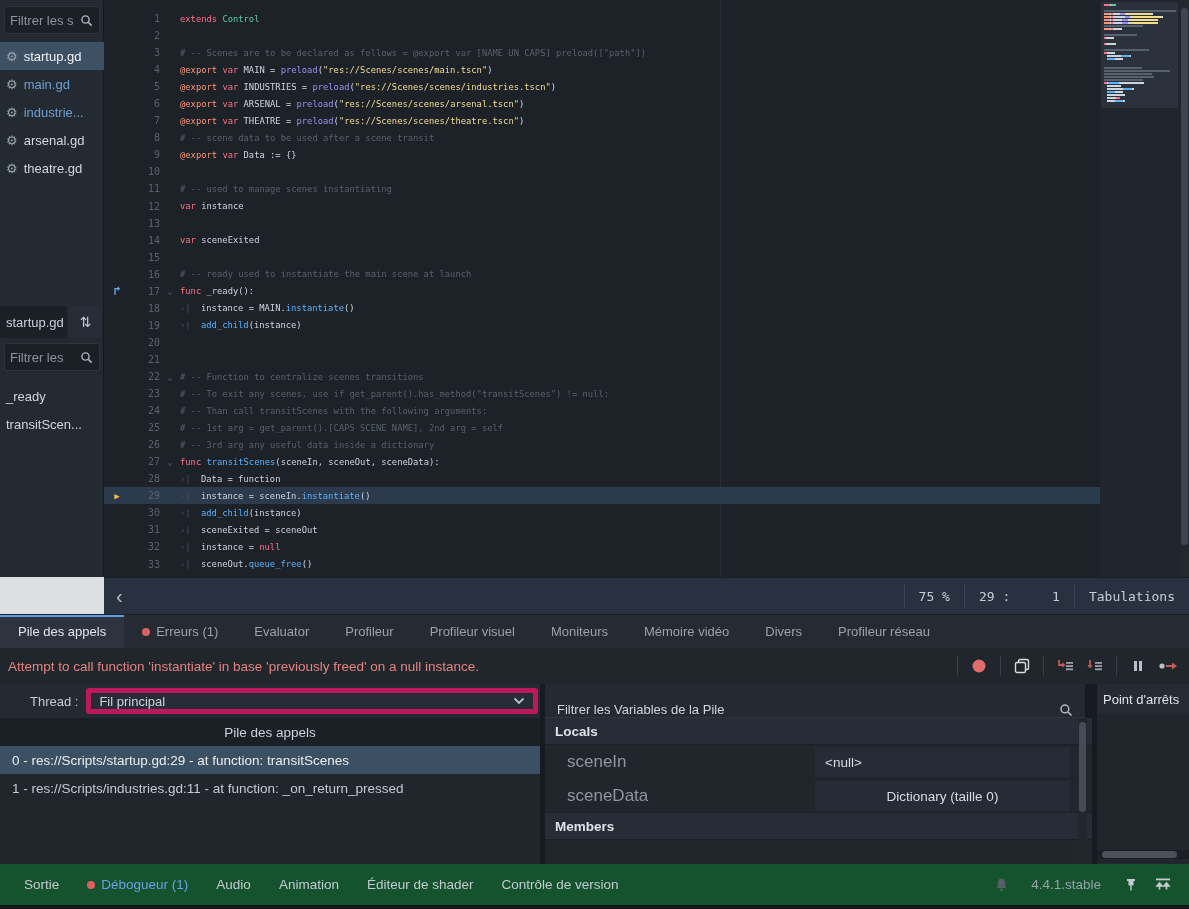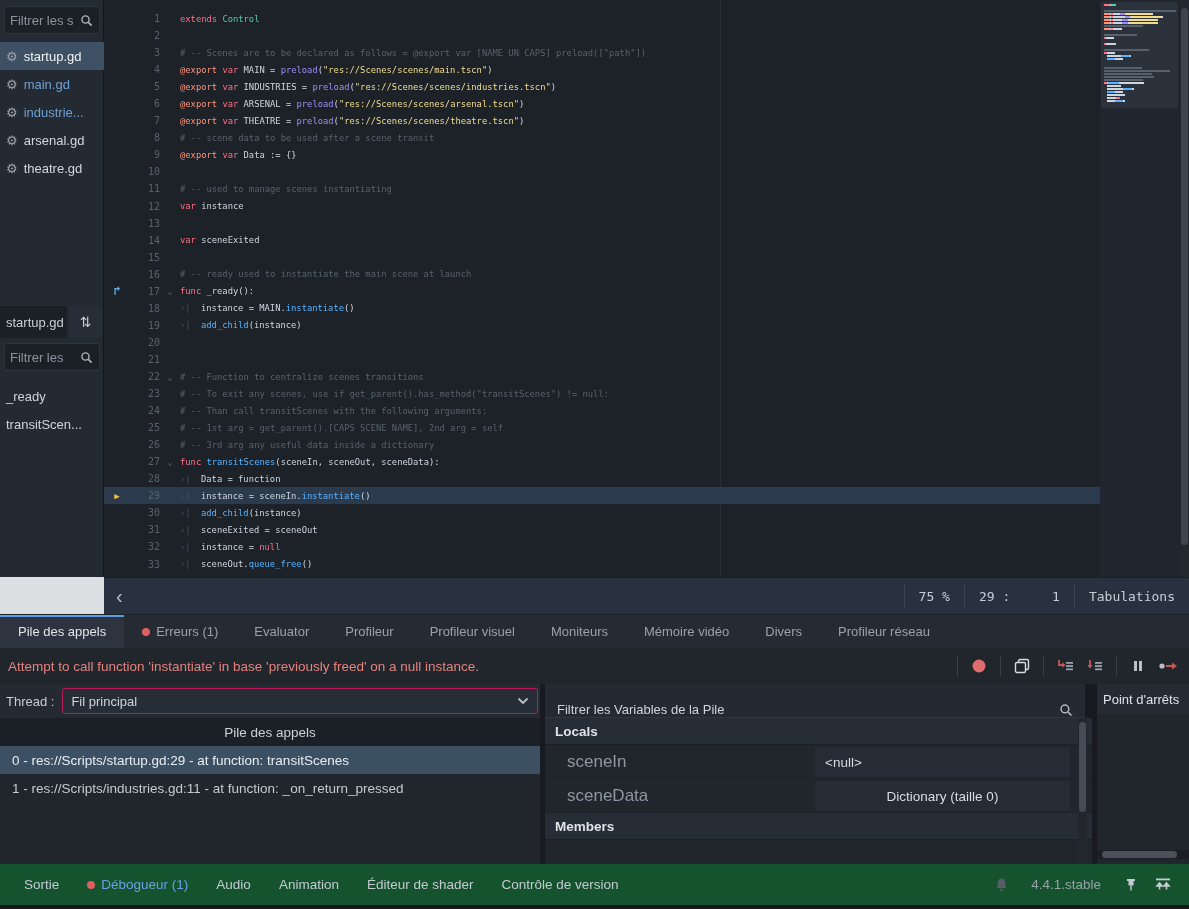--- a/index.html
+++ b/index.html
@@ -59,22 +59,22 @@
   .rdot { width:8px; height:8px; border-radius:50%; background:#dd5f5f; margin-right:6px; flex:0 0 8px; }
 
   
   #error-bar { left:0; top:648px; width:1189px; height:36px; background:#21262d; display:flex; align-items:center; font-size:13.5px; }
   #error-msg { color:#e4827e; padding-left:8px; flex:1; white-space:nowrap; overflow:hidden; }
   .tb-sep { width:1px; height:20px; background:#3a4049; margin:0 6px; }
   .tb-ic { width:30px; height:24px; display:flex; align-items:center; justify-content:center; }
 
   
   #thread-row { left:0; top:684px; width:540px; height:34px; background:#252a32; display:flex; align-items:center; font-size:13px; }
-  #thread-label { color:#c6ccd2; padding:0 8px 0 6px; white-space:nowrap; }
-  #thread-select { flex:1; height:26px; margin-right:2px; background:#262d37; border:1px solid #be185d; border-radius:3px; display:flex; align-items:center; padding:0 8px; color:#cfd5db; }
+  #thread-label { color:#c6ccd2; padding:0 8px 0 6px; white-space:nowrap;margin-left:24px; }
+  #thread-select { flex:1; height:26px; margin-right:2px; background:#262d37; border:5px solid #be185d; border-radius:3px; display:flex; align-items:center; padding:0 8px; color:#cfd5db; }
   #thread-select .sp { flex:1; }
   #vars-filter { left:545px; top:684px; width:540px; height:34px; background:#252a32; border-bottom:1px solid #30363e; display:flex; align-items:flex-end; padding:0 12px; font-size:13px; color:#cfd5db; }
   #vars-filter .sp { flex:1; }
 
   
   #stack-panel { left:0; top:718px; width:540px; height:146px; background:#21262d; overflow:hidden; }
   #stack-title { height:28px; background:#1b1f26; display:flex; align-items:center; justify-content:center; color:#ccd2d9; font-size:13.5px; }
   .stack-row { height:28px; display:flex; align-items:center; padding-left:12px; font-size:13.5px; color:#c3cad2; white-space:nowrap; }
   .stack-row.sel { background:#3c5063; color:#e9edf1; }
 

